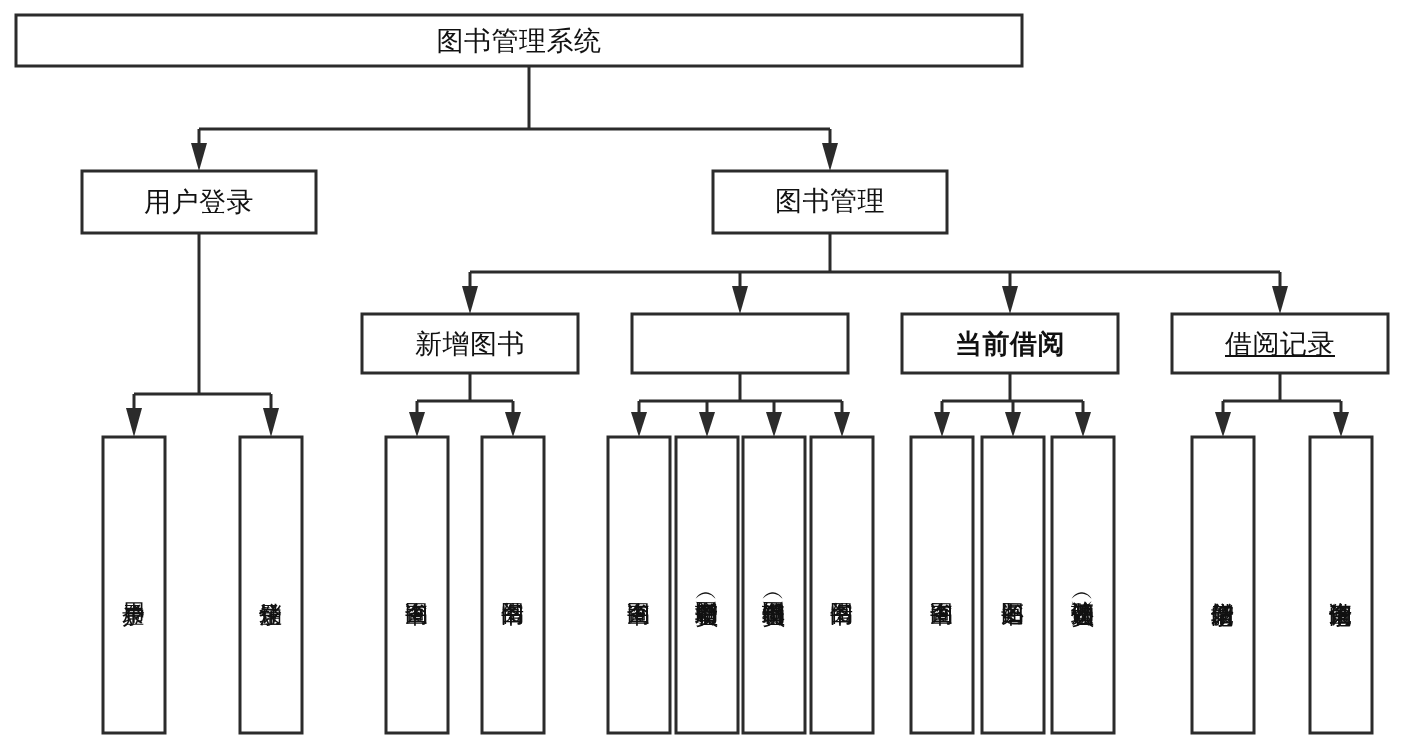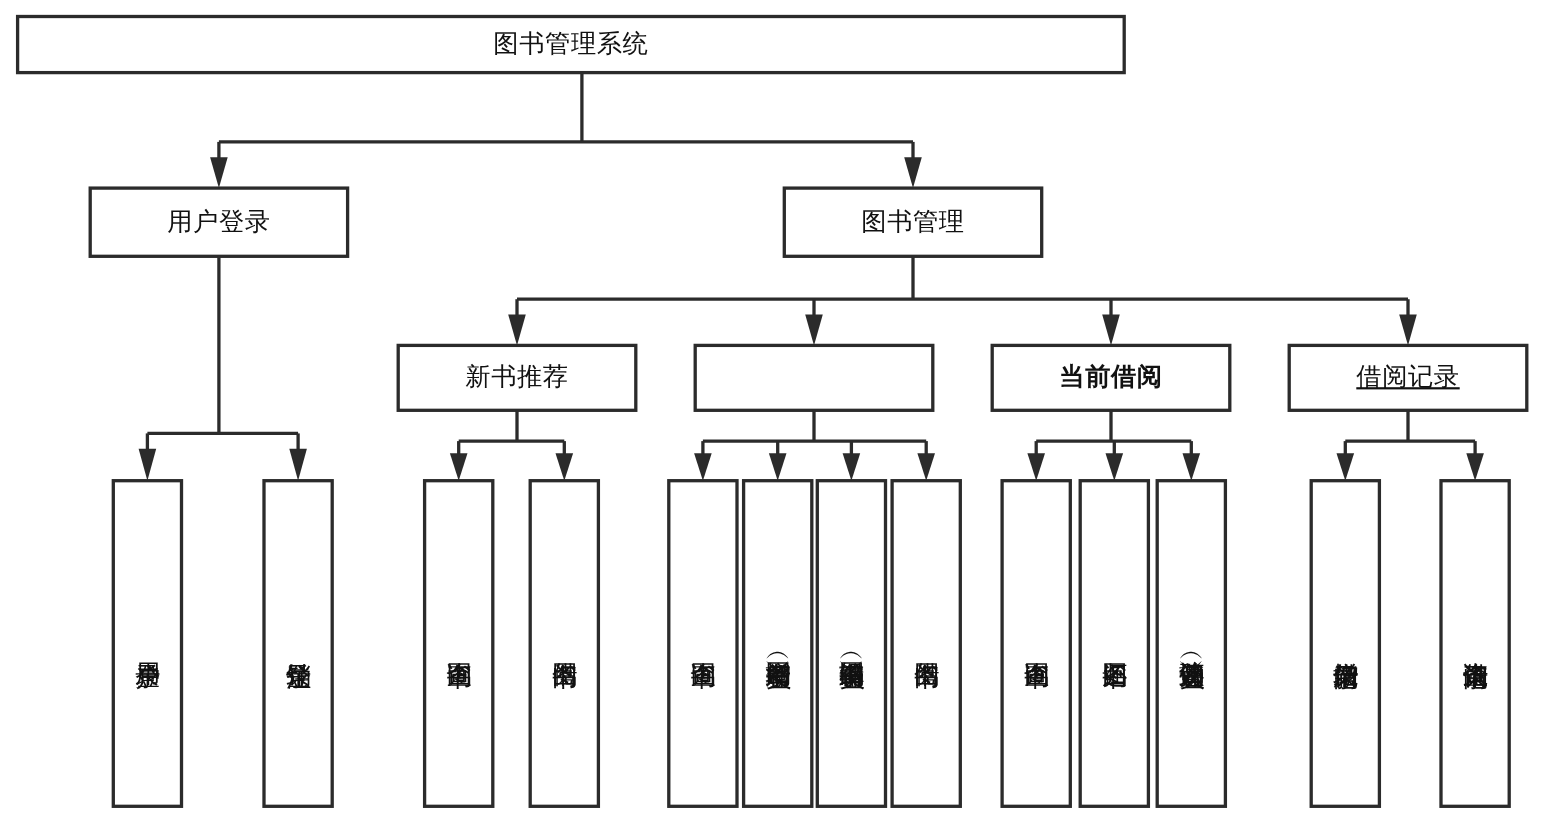--- a/index.html
+++ b/index.html
@@ -39,21 +39,21 @@
     fill: #2b2b2b;
     stroke: none;
   }
   .node-label-h {
     position: absolute;
     display: flex;
     align-items: center;
     justify-content: center;
     text-align: center;
     color: #111111;
-    font-size: 23px;
+    font-size: 27px;
     line-height: 1.15;
     letter-spacing: 0.5px;
     white-space: nowrap;
     pointer-events: none;
   }
   .node-label-v {
     position: absolute;
     display: flex;
     align-items: center;
     justify-content: center;
@@ -183,21 +183,21 @@
       <polygon class="arrow-head" points="1223,437 1215,412 1231,412"></polygon>
       <polygon class="arrow-head" points="1341,437 1333,412 1349,412"></polygon>
     </g>
   </svg>
 
   <div class="node-label-h" style="left:16px;top:15px;width:1006px;height:51px;">图书管理系统</div>
 
   <div class="node-label-h" style="left:82px;top:171px;width:234px;height:62px;">用户登录</div>
   <div class="node-label-h" style="left:713px;top:171px;width:234px;height:62px;font-family:Liberation Serif, serif;">图书管理</div>
 
-  <div class="node-label-h" style="left:362px;top:314px;width:216px;height:59px;">新书推荐</div>
+  <div class="node-label-h" style="left:362px;top:314px;width:216px;height:59px;">新增图书</div>
   <div class="node-label-h" style="left:902px;top:314px;width:216px;height:59px;font-weight:bold;">当前借阅</div>
   <div class="node-label-h" style="left:1172px;top:314px;width:216px;height:59px;text-decoration:underline;">借阅记录</div>
 
   <div class="node-label-v" style="left:103px;top:437px;width:62px;height:296px;">用户登录</div>
   <div class="node-label-v" style="left:240px;top:437px;width:62px;height:296px;">注销登录</div>
 
   <div class="node-label-v" style="left:386px;top:437px;width:62px;height:296px;">查询图书</div>
   <div class="node-label-v" style="left:482px;top:437px;width:62px;height:296px;">借阅图书</div>
 
   <div class="node-label-v" style="left:608px;top:437px;width:62px;height:296px;">查询图书</div>

